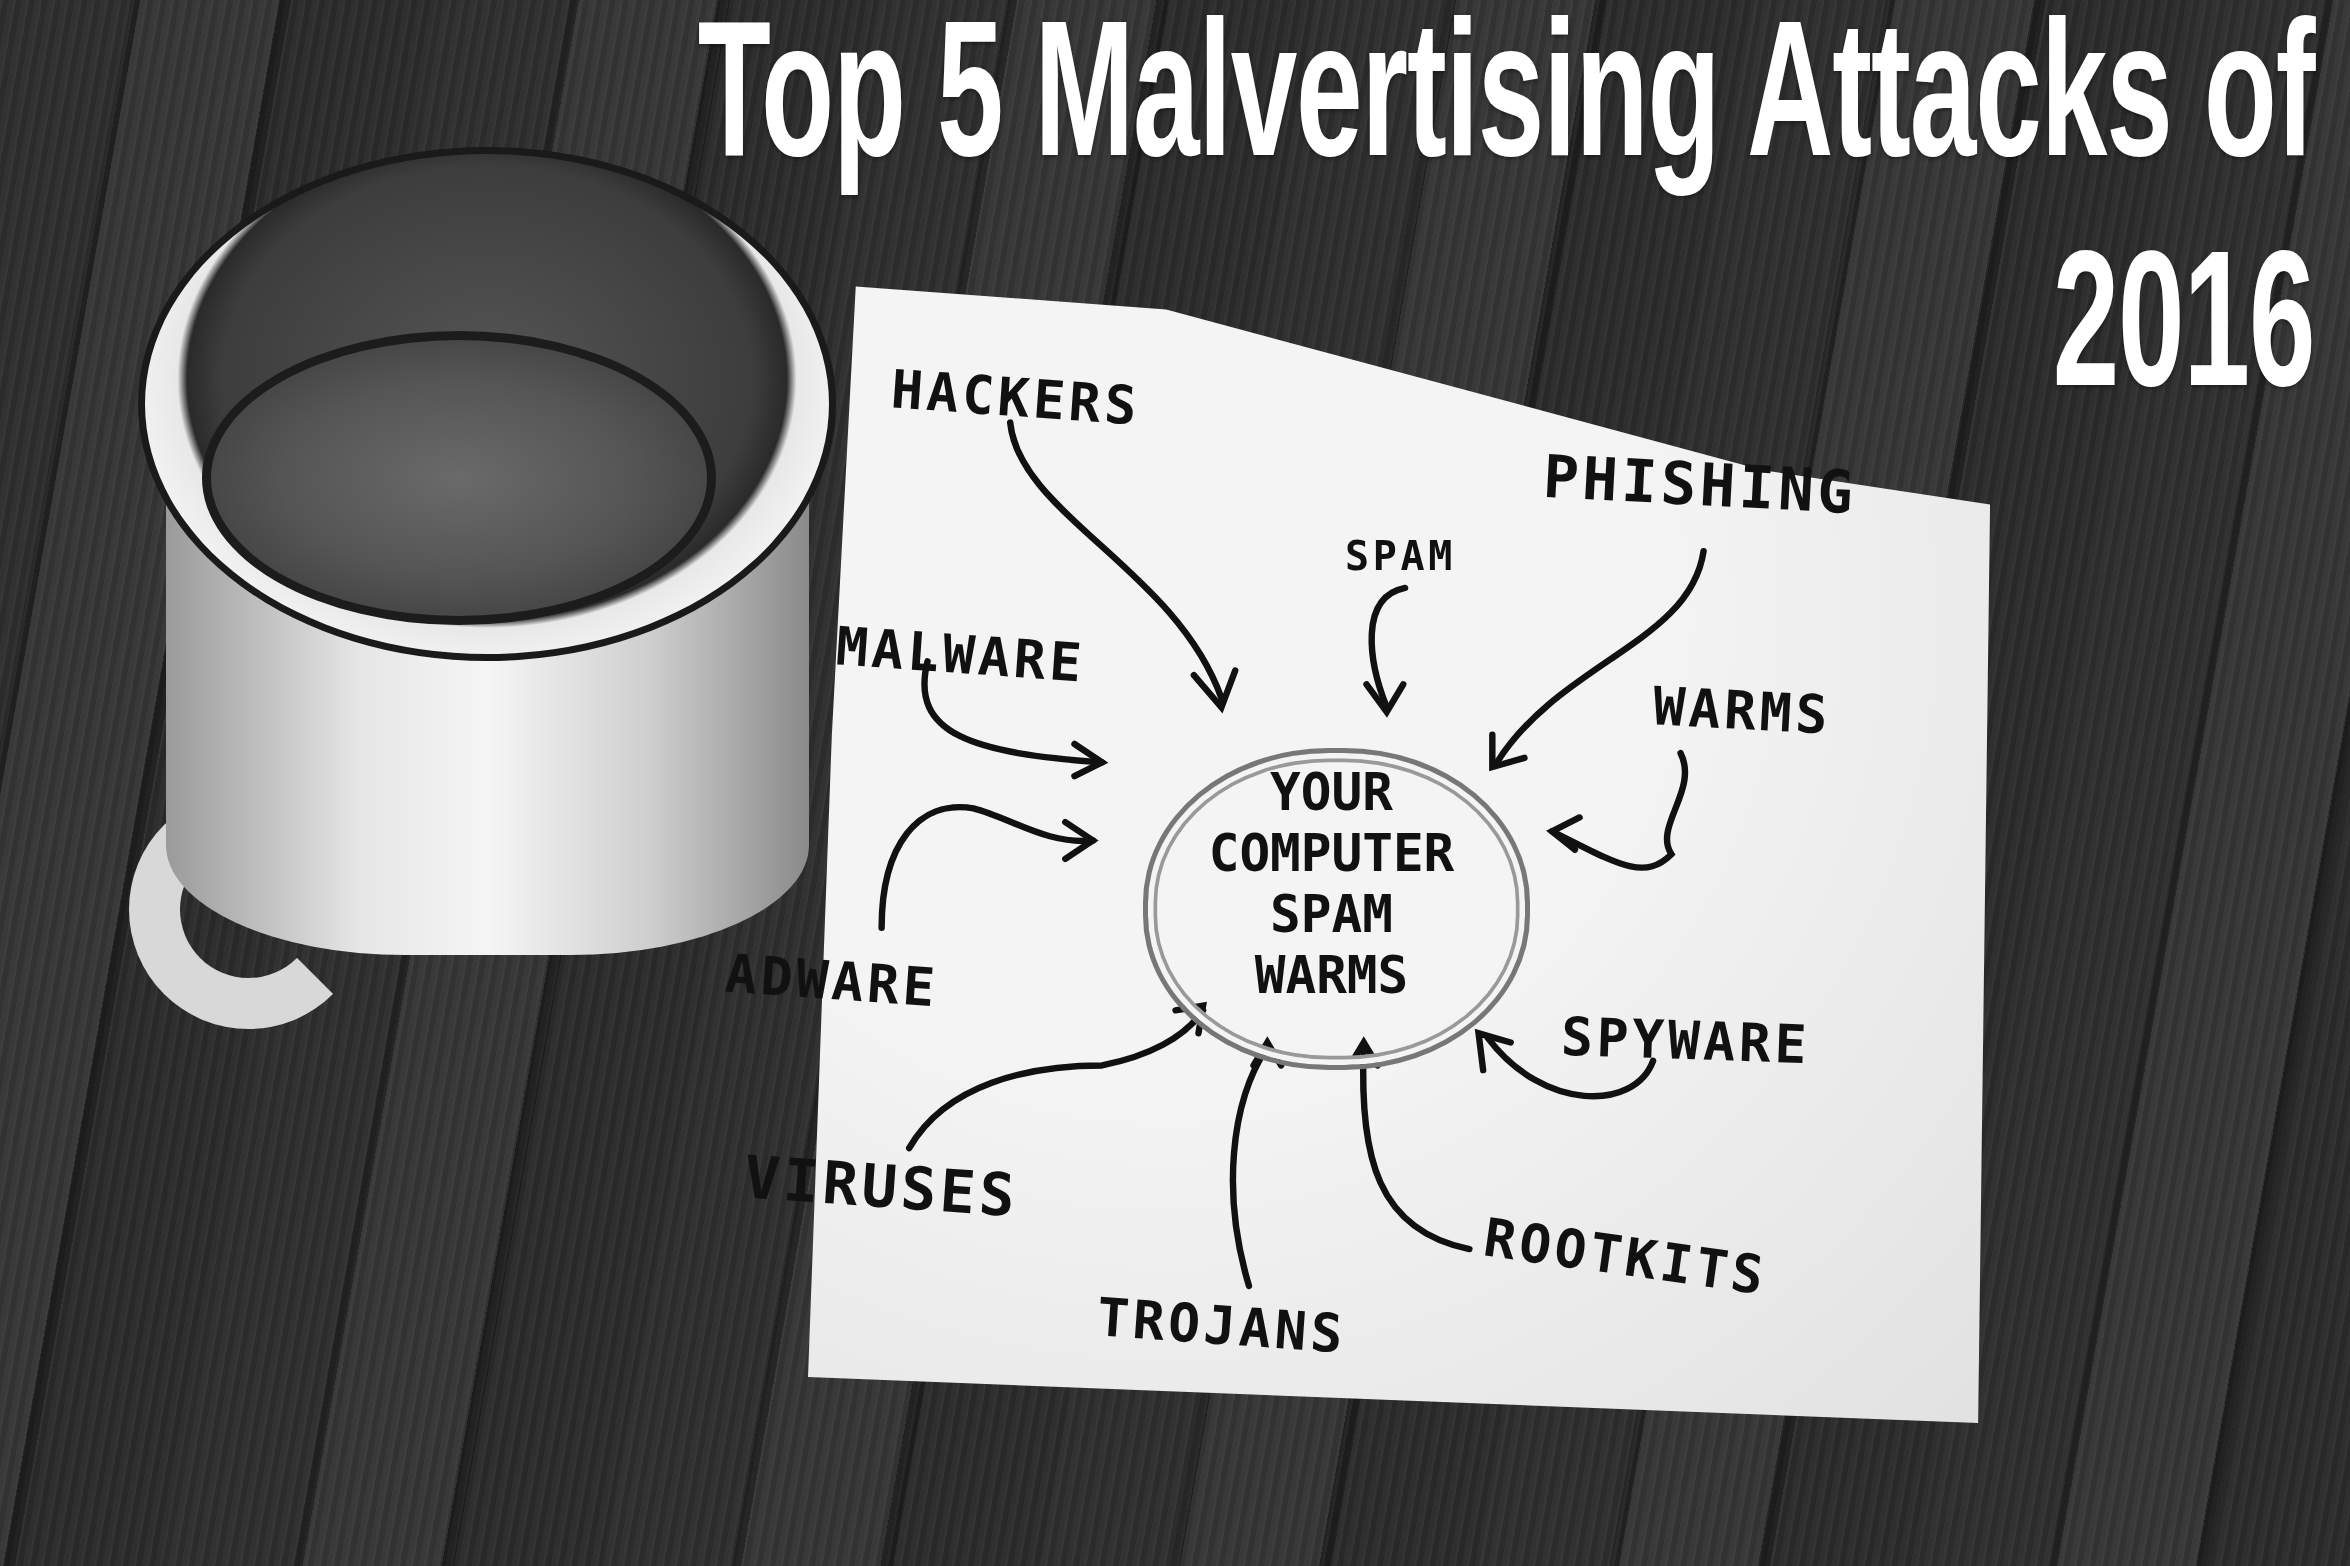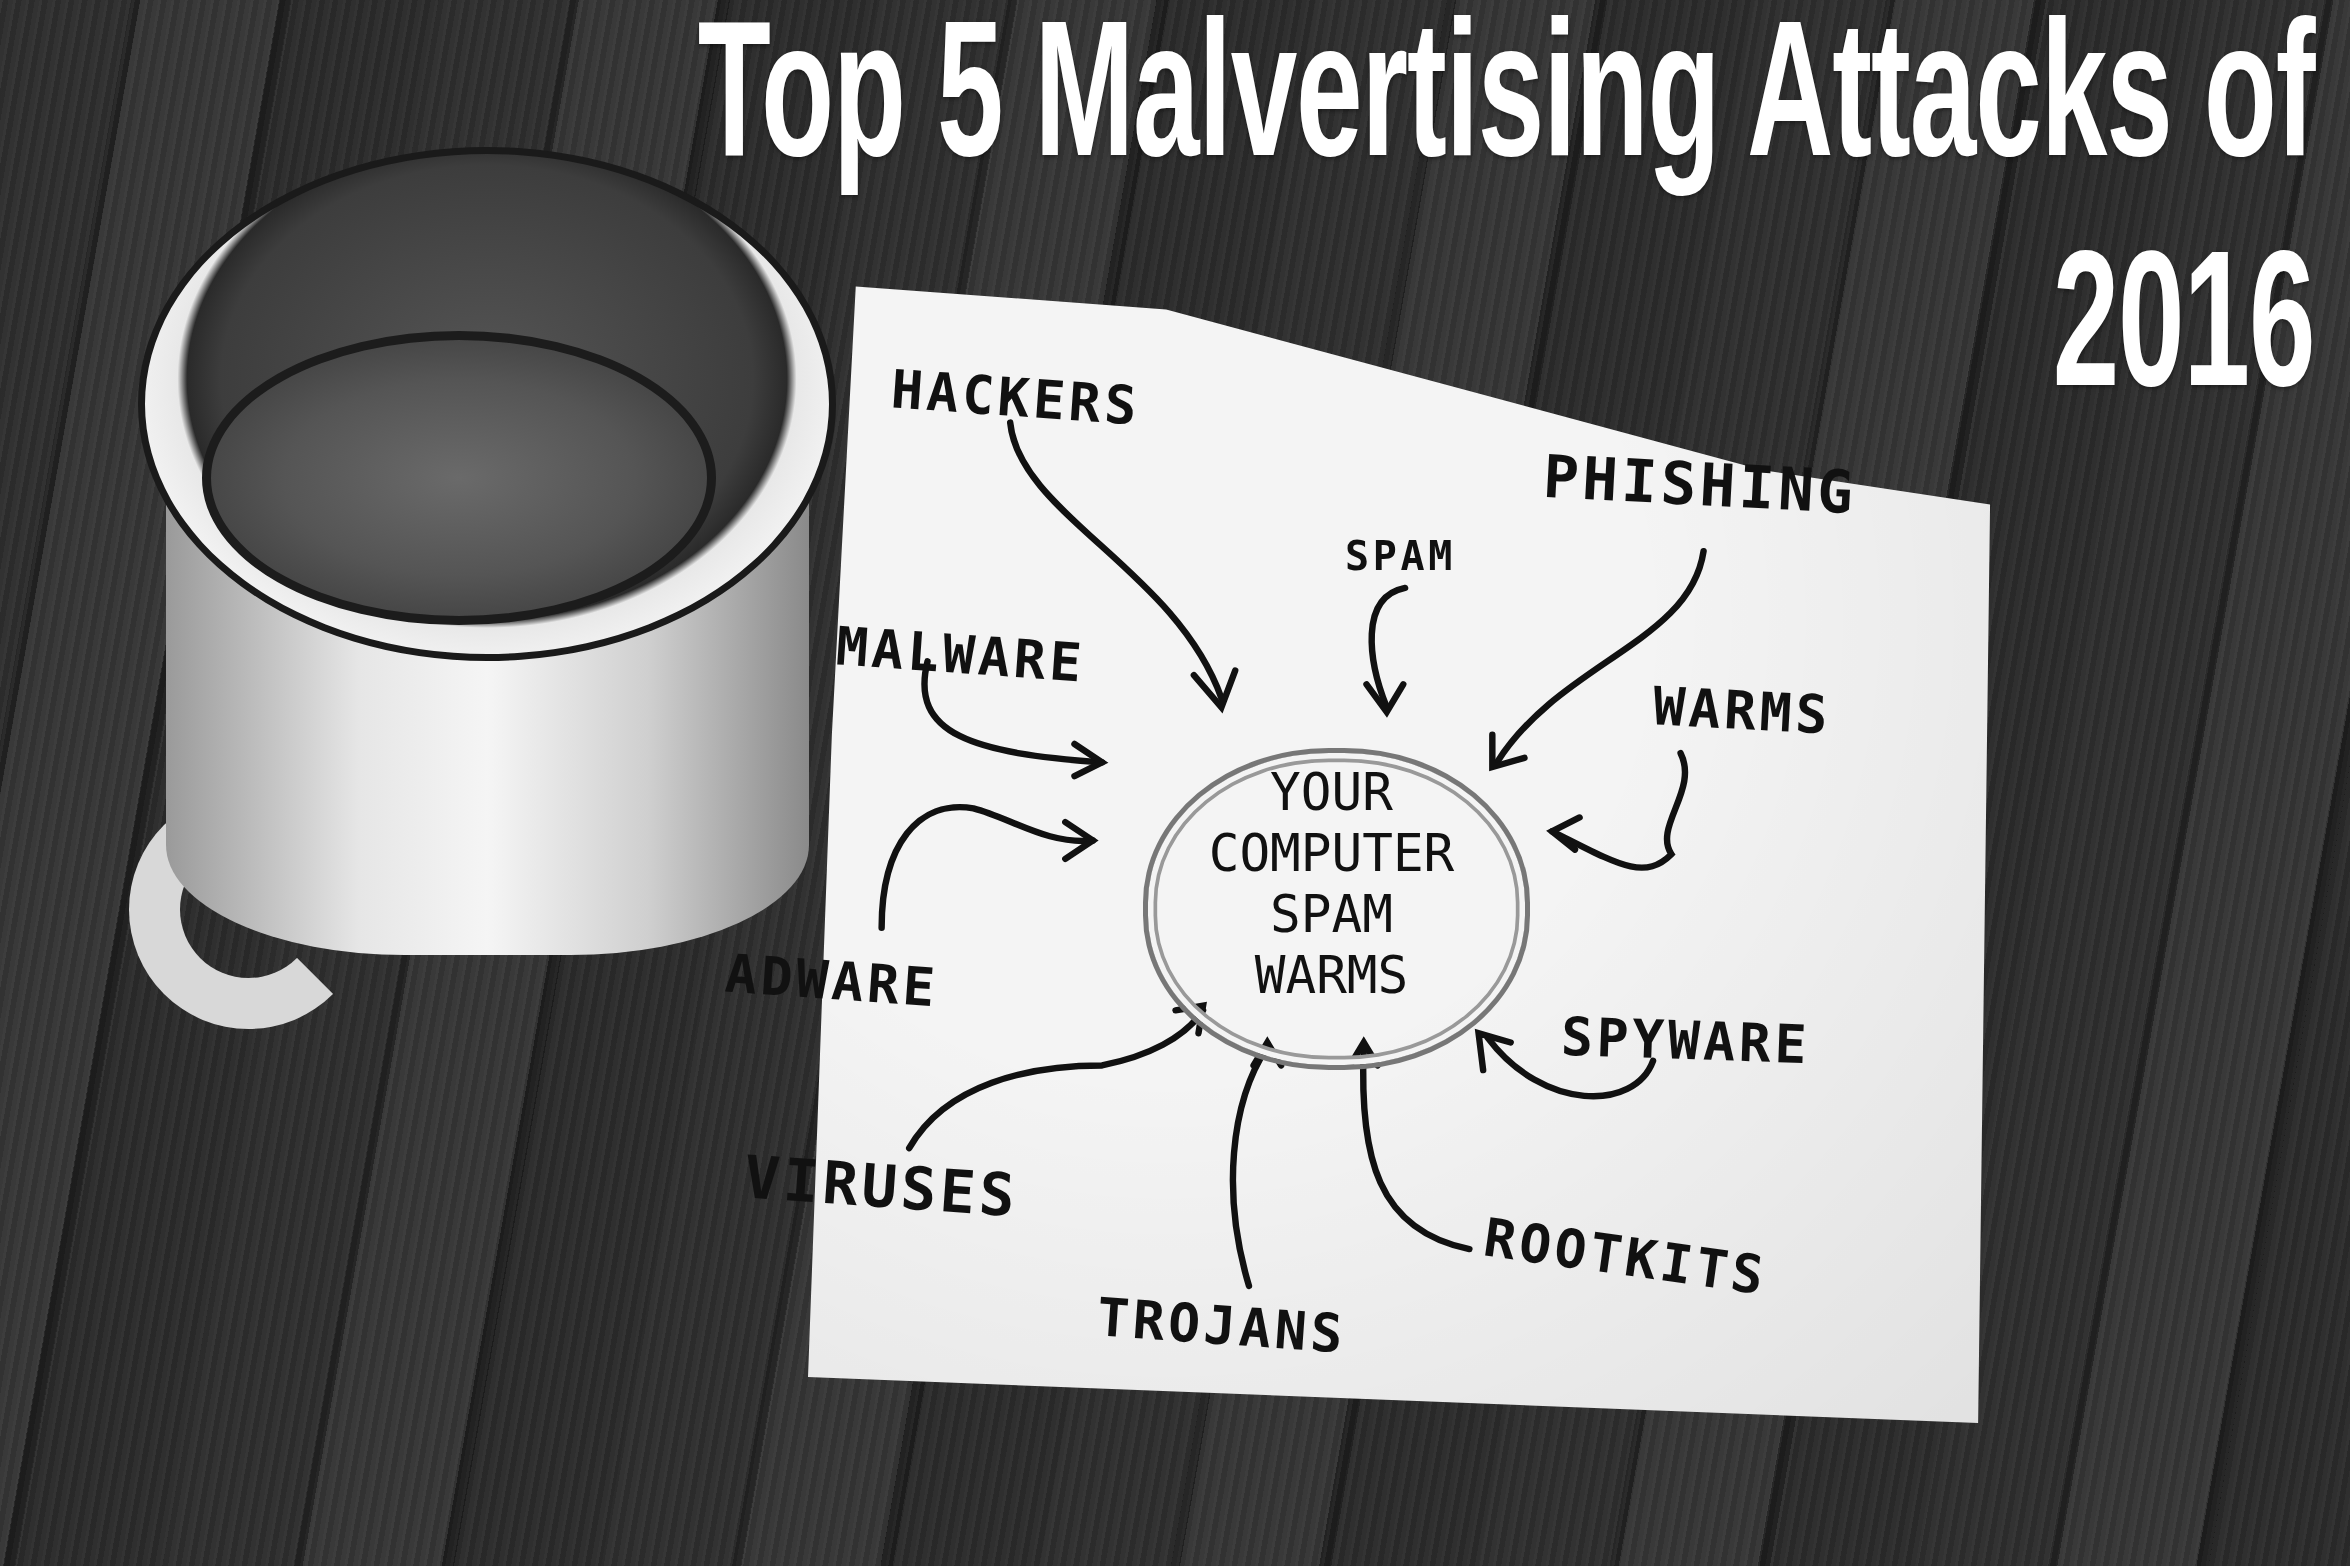--- a/index.html
+++ b/index.html
@@ -31,21 +31,21 @@
     border:51px solid #d8d8d8;box-sizing:border-box;border-right-color:transparent;}
   .title{position:absolute;right:37px;top:-27.5px;color:#fff;text-align:right;
     font-family:"Liberation Sans",sans-serif;font-weight:bold;font-size:193px;line-height:230px;
     transform:scaleX(0.62);transform-origin:right top;letter-spacing:-1.8px;white-space:nowrap;
     text-shadow:0 1.8px 5.5px rgba(0,0,0,0.4);}
   .word{position:absolute;font-family:"DejaVu Sans Mono",monospace;font-weight:bold;color:#111;
     font-size:53px;letter-spacing:3.7px;}
   .center-circle{position:absolute;left:1143px;top:748px;width:377px;height:312px;border-radius:48%;
     border:5.5px solid #777;box-shadow:inset 0 0 0 5.5px #f4f4f4, inset 0 0 0 9.2px #999;}
   .center-text{position:absolute;left:1143px;top:762px;width:377px;text-align:center;
-    font-family:"DejaVu Sans Mono",monospace;font-weight:normal;color:#111;font-size:51px;line-height:61px;}
+    font-family:"DejaVu Sans Mono",monospace;font-weight:bold;color:#111;font-size:51px;line-height:61px;}
   svg.arrows{position:absolute;left:0;top:0;}
 </style>
 </head>
 <body>
 
 <div class="wood"></div>
 
 <div class="mug">
   <div class="handle"></div>
   <div class="mug-body"></div>

